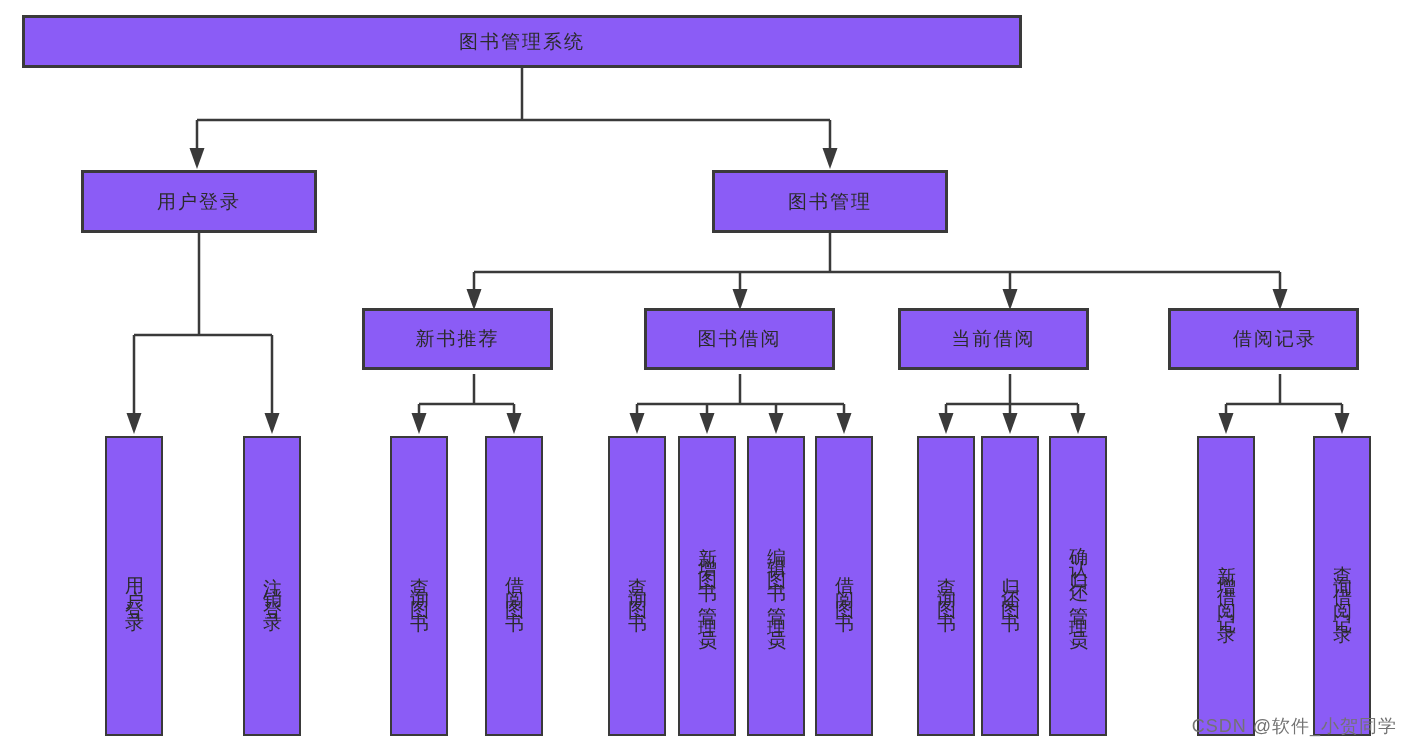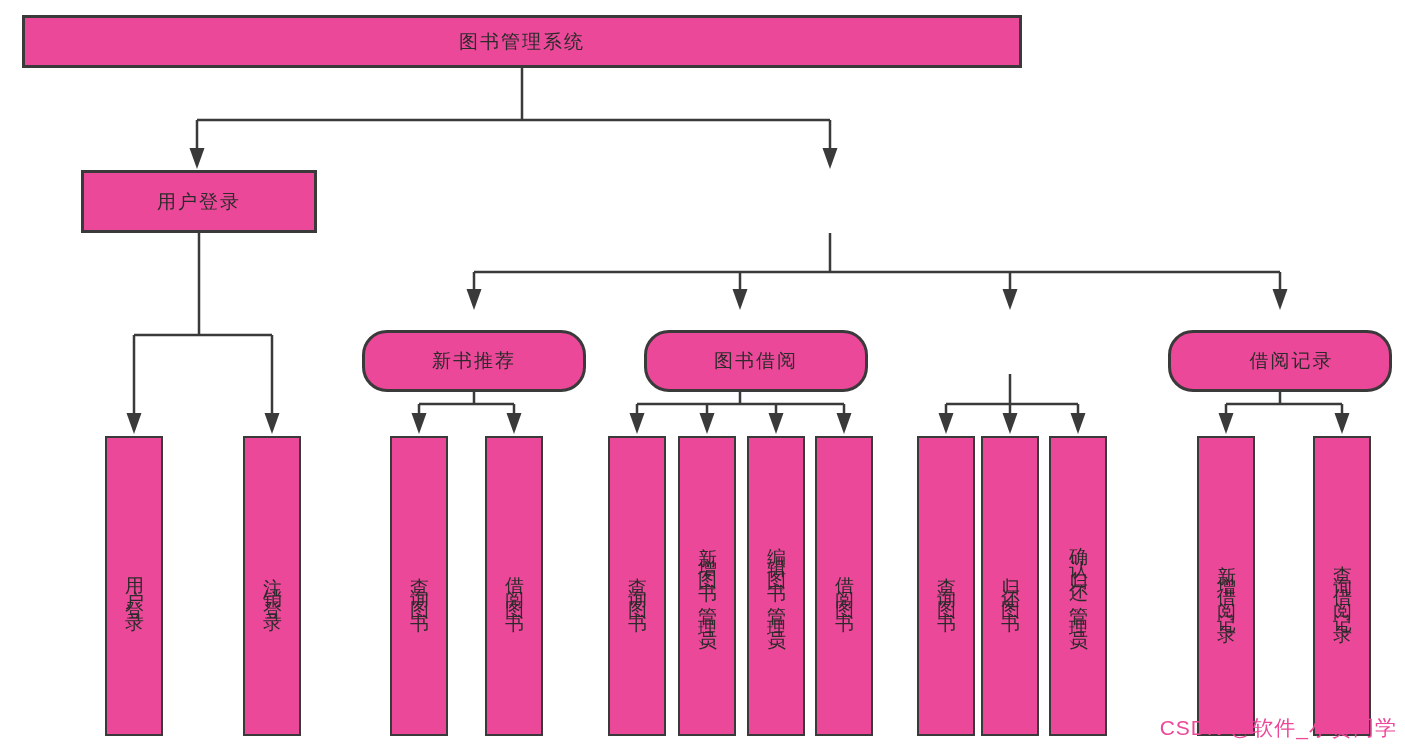--- a/index.html
+++ b/index.html
@@ -14,21 +14,21 @@
   svg.edges {
     position: absolute;
     left: 0; top: 0;
     width: 1405px; height: 747px;
     pointer-events: none;
   }
   .node {
     position: absolute;
     box-sizing: border-box;
     border: 3px solid #3a3a3a;
-    background: #ec4899;
+    background: #8b5cf6;
     color: #2b2b2b;
     display: flex;
     align-items: center;
     justify-content: center;
     font-size: 19px;
     letter-spacing: 2px;
     text-align: center;
   }
   .node.leaf {
     border-width: 2.5px;
@@ -38,21 +38,21 @@
     text-orientation: mixed;
     letter-spacing: 12px;
     font-size: 19px;
     line-height: 1.1;
     white-space: nowrap;
   }
   
   .n-root            { left: 22px;   top: 15px;  width: 1000px; height: 53px; }
   .n-user-login      { left: 81px;   top: 170px; width: 236px;  height: 63px; }
   .n-book-mgmt       { left: 712px;  top: 170px; width: 236px;  height: 63px; }
-  .n-l3              { top: 330px;   width: 224px; height: 62px; border-radius: 25px; }
+  .n-l3              { top: 308px;   width: 191px; height: 62px; }
   .n-new-book-rec    { left: 362px;  }
   .n-book-borrow     { left: 628px; margin-left: 16px;  }
   .n-current-borrow  { left: 898px;  }
   .n-borrow-record   { left: 1168px; padding-left: 23px; }
   .n-leaf            { top: 436px;   width: 58px;  height: 300px; }
   .n-leaf-user-login { left: 105px;  }
   .n-leaf-logout     { left: 243px;  }
   .n-nb-query        { left: 390px;  }
   .n-nb-borrow       { left: 485px;  }
   .n-bb-query        { left: 608px;  }
@@ -61,22 +61,22 @@
   .n-bb-borrow       { left: 815px;  }
   .n-cb-query        { left: 917px;  }
   .n-cb-return       { left: 981px;  }
   .n-cb-confirm      { left: 1049px; }
   .n-br-add          { left: 1197px; }
   .n-br-query        { left: 1313px; }
   .watermark {
     position: absolute;
     right: 8px;
     top: 714px;
-    font-size: 21px;
-    color: #ec4899;
+    font-size: 18px;
+    color: #737373;
     letter-spacing: 1px;
     white-space: nowrap;
   }
 </style>
 </head>
 <body>
 
 <div class="stage">
 
   <svg class="edges" viewBox="0 0 1405 747" xmlns="http://www.w3.org/2000/svg">
@@ -129,23 +129,25 @@
       <polygon points="1010,434 1002.5,413 1017.5,413"></polygon>
       <polygon points="1078,434 1070.5,413 1085.5,413"></polygon>
       <polygon points="1226,434 1218.5,413 1233.5,413"></polygon>
       <polygon points="1342,434 1334.5,413 1349.5,413"></polygon>
     </g>
   </svg>
 
   <div class="node n-root">图书管理系统</div>
 
   <div class="node n-user-login">用户登录</div>
+  <div class="node n-book-mgmt">图书管理</div>
 
   <div class="node n-l3 n-new-book-rec">新书推荐</div>
   <div class="node n-l3 n-book-borrow">图书借阅</div>
+  <div class="node n-l3 n-current-borrow">当前借阅</div>
   <div class="node n-l3 n-borrow-record">借阅记录</div>
 
   <div class="node leaf n-leaf n-leaf-user-login">
     <span class="vtext">用户登录</span>
   </div>
   <div class="node leaf n-leaf n-leaf-logout">
     <span class="vtext">注销登录</span>
   </div>
   <div class="node leaf n-leaf n-nb-query">
     <span class="vtext">查询图书</span>

